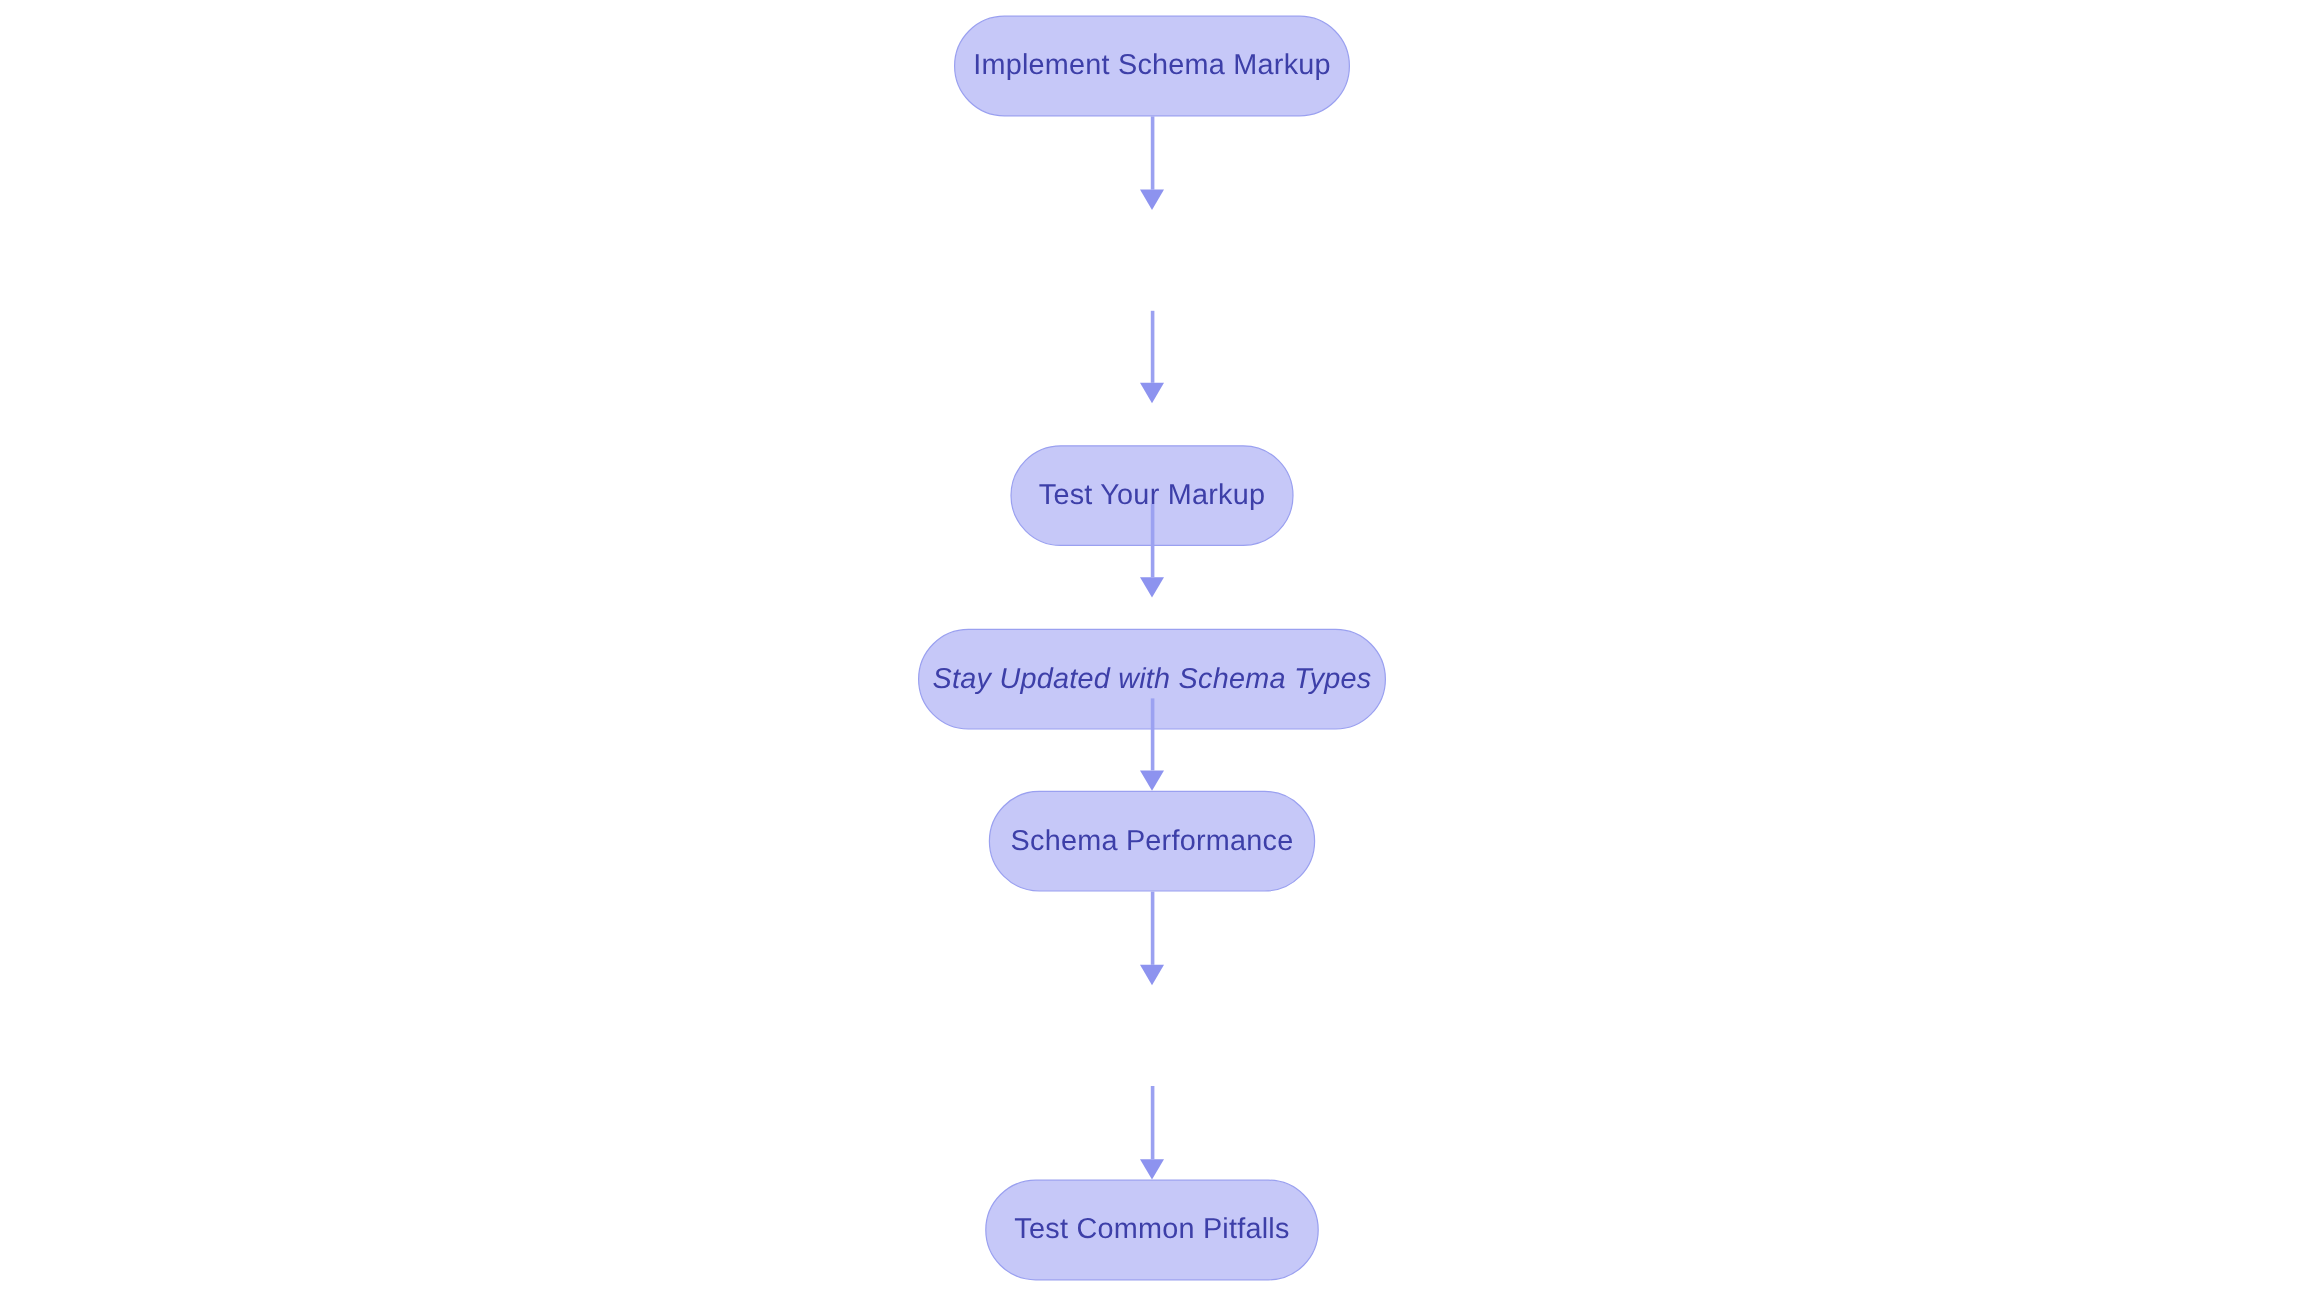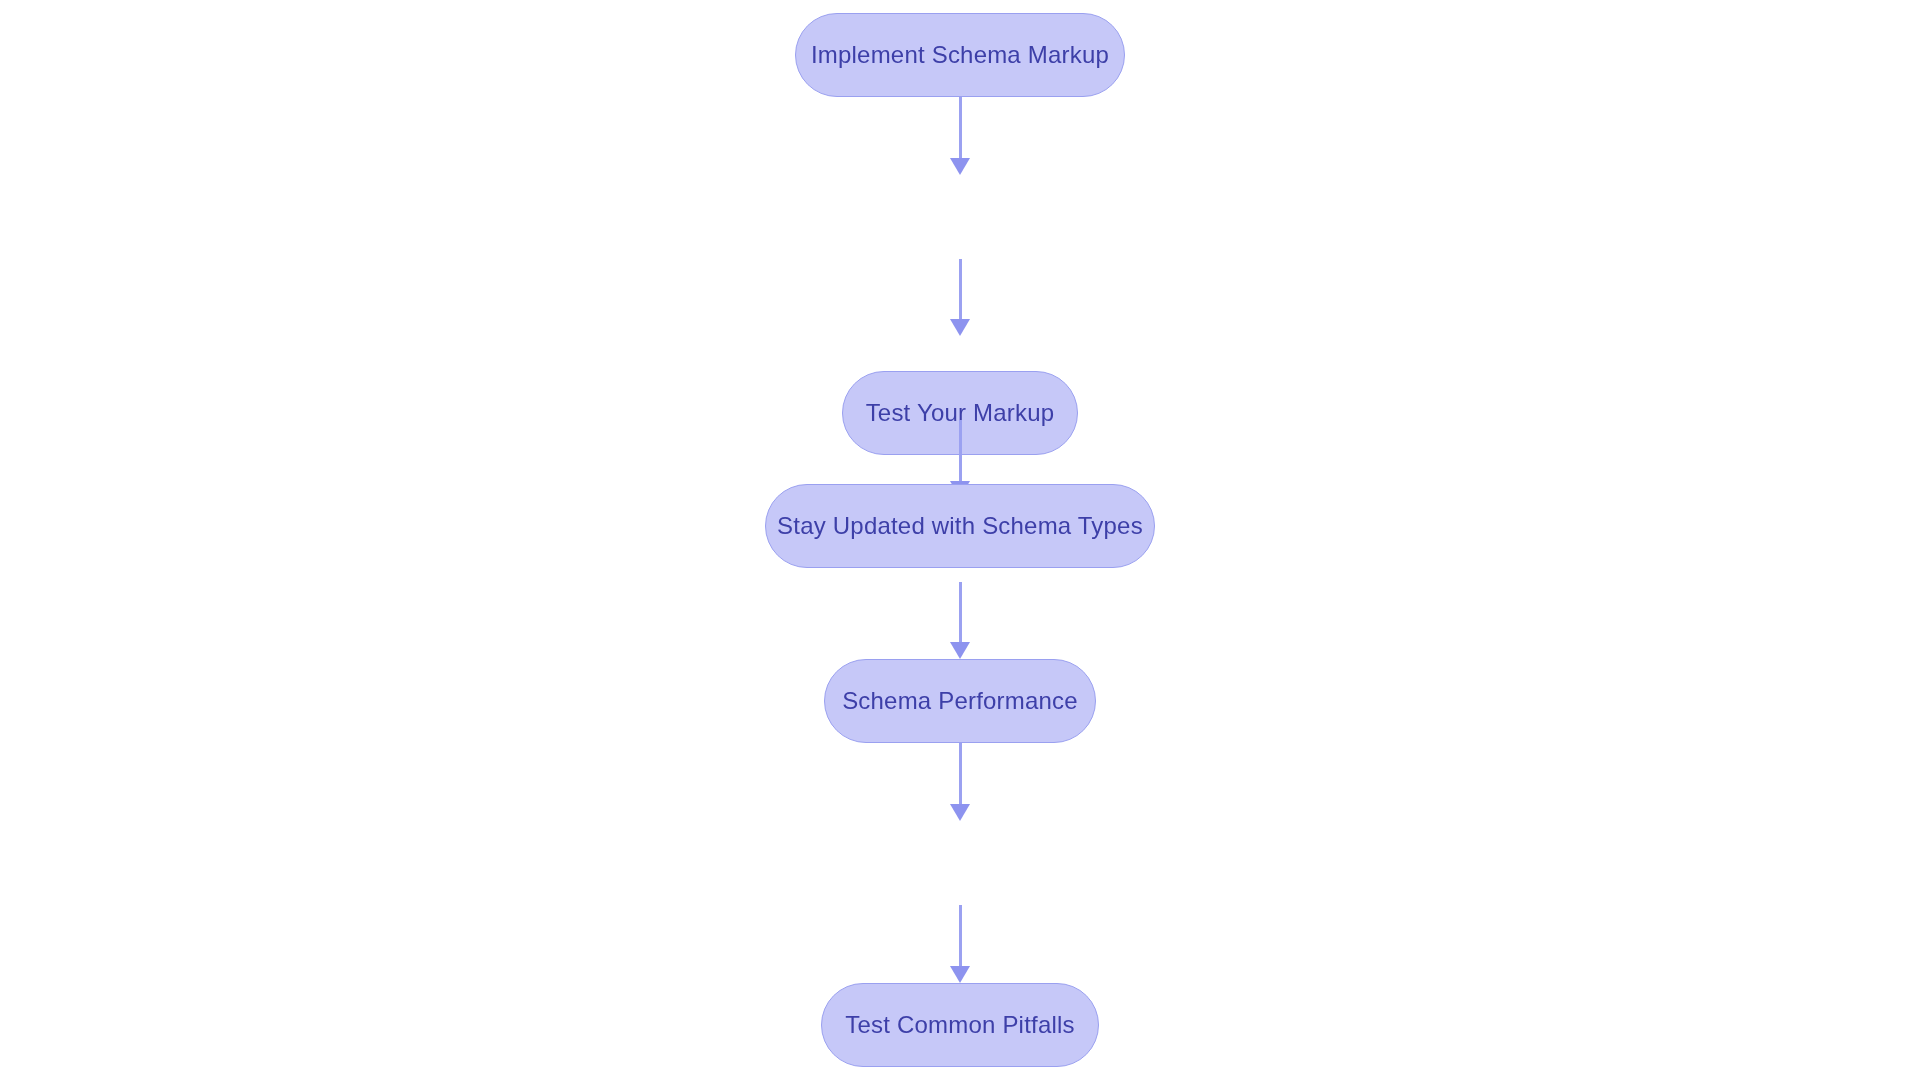--- a/index.html
+++ b/index.html
@@ -50,21 +50,21 @@
     width: 0;
     height: 0;
     border-left: 10px solid transparent;
     border-right: 10px solid transparent;
     border-top: 17px solid var(--arrowhead, #8d93ef);
   }
   
   .n1 { top: 13px;  left: 795px; width: 330px; }
   .n2 { top: 175px; left: 820px; width: 280px; }
   .n3 { top: 348px; left: 842px; width: 236px; margin-top: 23px; }
-  .n4 { top: 484px; left: 765px; width: 390px; }
+  .n4 { top: 524px; left: 765px; width: 390px; font-style: italic; }
   .n5 { top: 659px; left: 824px; width: 272px; }
   .n6 { top: 821px; left: 795px; width: 330px; }
   .n7 { top: 983px; left: 821px; width: 278px; }
   
   .c1 { top: 97px;  height: 78px; }
   .c2 { top: 259px; height: 77px; }
   .c3 { top: 420px; height: 78px; }
   .c4 { top: 582px; height: 77px; }
   .c5 { top: 743px; height: 78px; }
   .c6 { top: 905px; height: 78px; }

